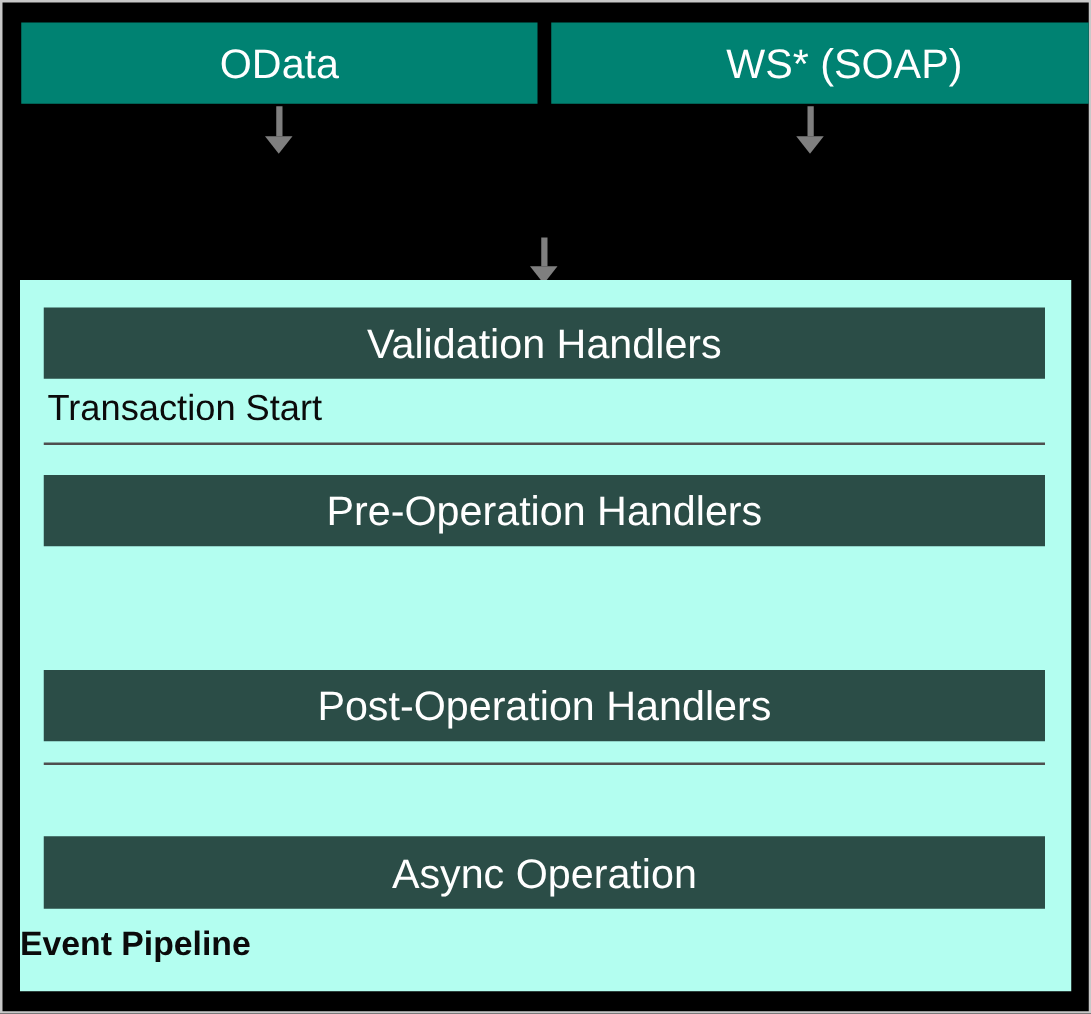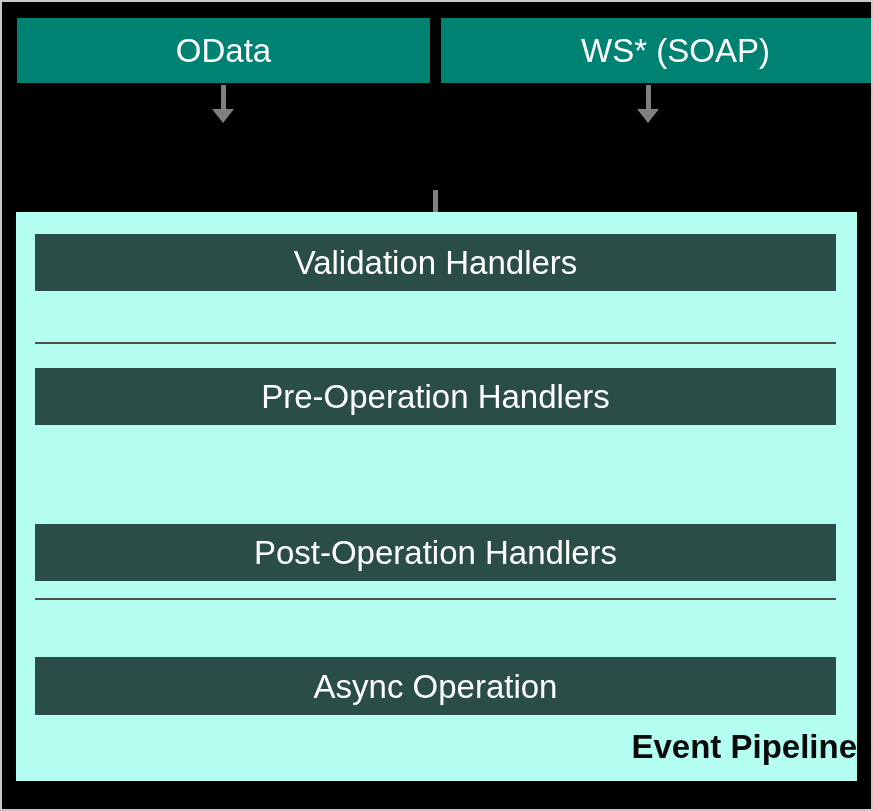--- a/index.html
+++ b/index.html
@@ -58,21 +58,21 @@
     border-right: 11px solid transparent;
     border-top: 14px solid var(--arrow-gray);
   }
   .arrow-odata { left: 210px; top: 83px;  height: 38px; }
   .arrow-ws    { left: 635px; top: 83px;  height: 38px; }
   .arrow-api   { left: 422px; top: 188px; height: 37px; }
 
   
   .pipeline {
     position: absolute;
-    left: 14px; top: 210px;
+    left: 14px; top: 222px;
     width: 841px; height: 569px;
     background: var(--mint);
   }
   .stage {
     position: absolute;
     left: 19px;
     width: 801px;
     height: 57px;
     display: flex;
     align-items: center;
@@ -108,23 +108,23 @@
     height: 0;
     border-top: 2px solid var(--divider-gray);
   }
   .tx-line-start { top: 130px; }
   .tx-line-end   { top: 386px; }
 
   .pipeline-title {
     position: absolute;
     left: 0; top: 518px;
     width: 100%;
-    text-align: right;
+    text-align: left;
     color: var(--label-black);
-    font-size: 33px;
+    font-size: 27px;
     font-weight: bold;
     line-height: 1;
   }
 </style>
 </head>
 <body>
 
 <div class="canvas">
 
   <div class="node teal node-odata">OData</div>
@@ -143,20 +143,21 @@
 
   <div class="arrow arrow-api">
     <div class="stem"></div>
     <div class="head"></div>
   </div>
 
   <div class="pipeline">
 
     <div class="stage dark stage-validation">Validation Handlers</div>
 
+    <div class="tx-label tx-start">Transaction Start</div>
     <div class="tx-line tx-line-start"></div>
 
     <div class="stage dark stage-pre">Pre-Operation Handlers</div>
 
 
     <div class="stage dark stage-post">Post-Operation Handlers</div>
 
     <div class="tx-line tx-line-end"></div>
 
     <div class="stage dark stage-async">Async Operation</div>

